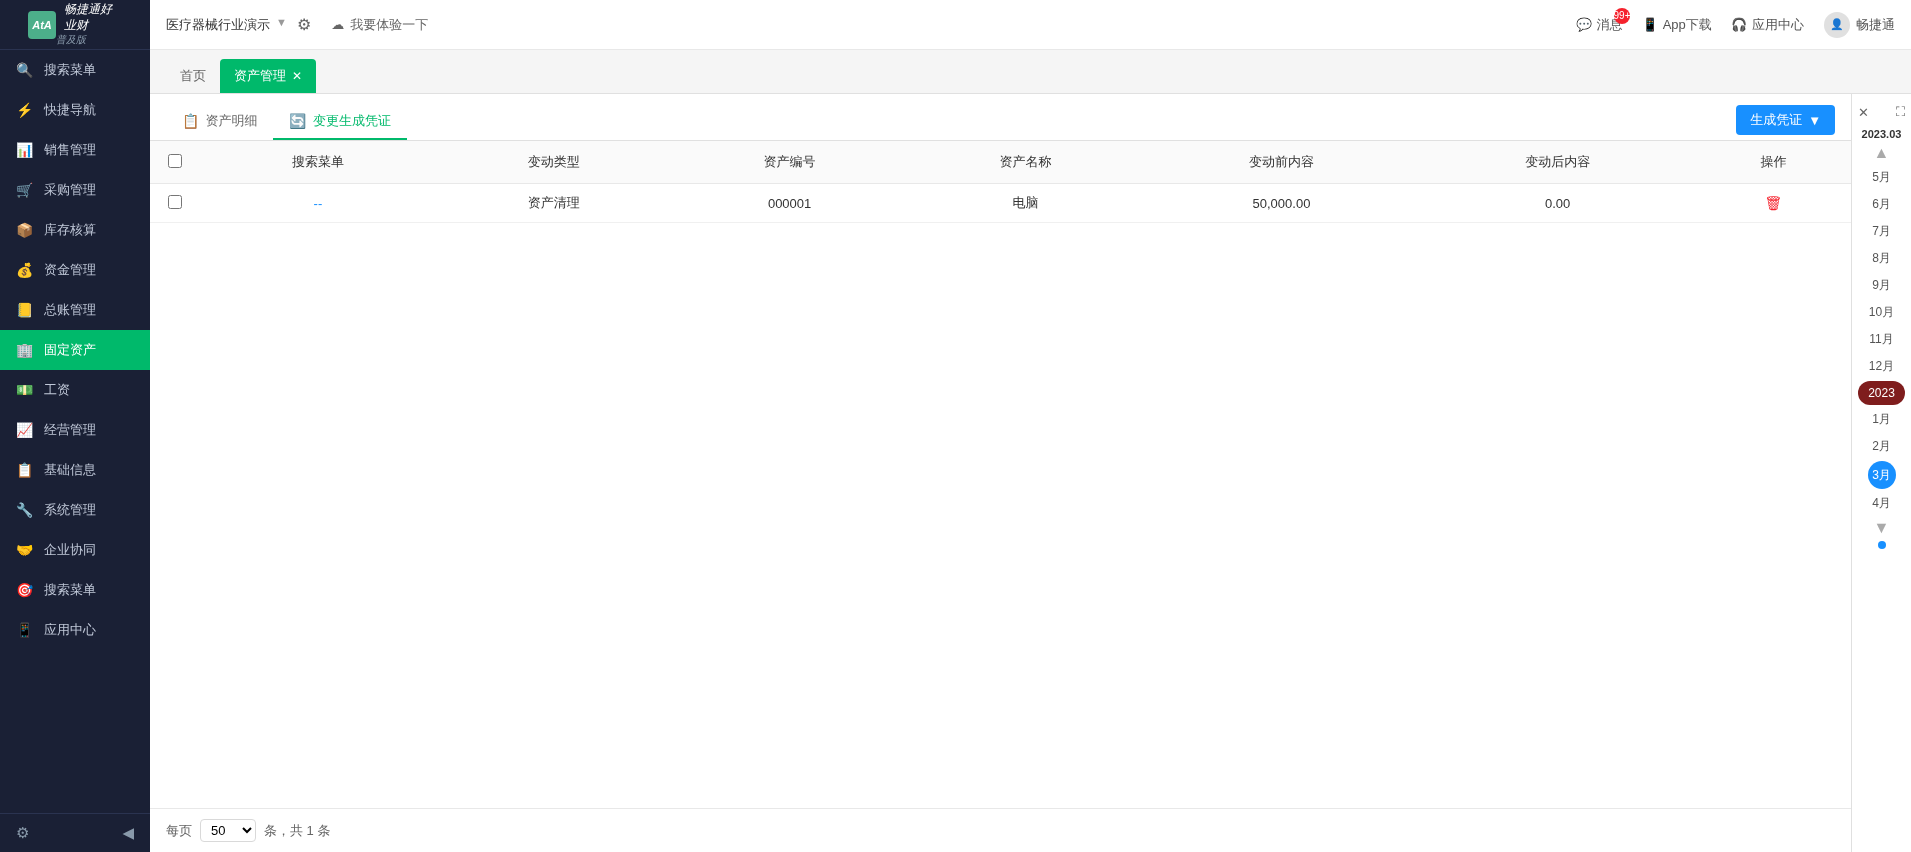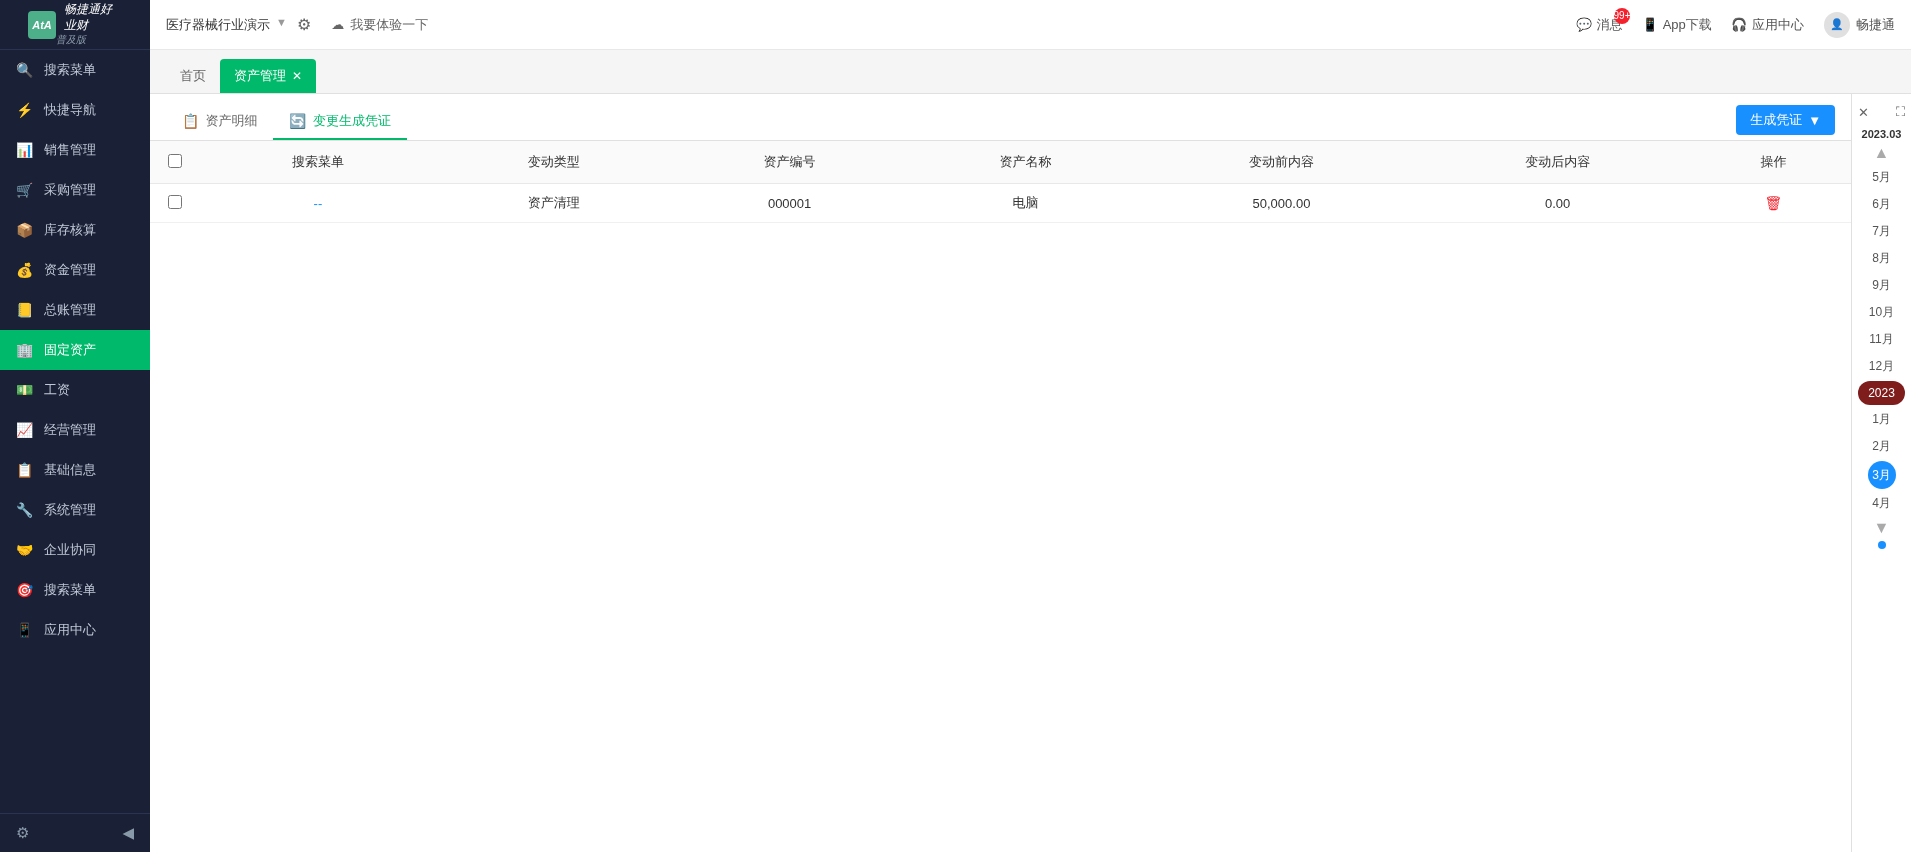--- a/index.html
+++ b/index.html
@@ -556,20 +556,30 @@
               <td>50,000.00</td>
               <td>0.00</td>
               <td>
                 <span class="delete-icon">🗑</span>
               </td>
             </tr>
           </tbody>
         </table>
       </div>
 
+      <div class="pagination">
+        <span>每页</span>
+        <select>
+          <option>50</option>
+          <option>10</option>
+          <option>20</option>
+          <option>100</option>
+        </select>
+        <span>条，共 1 条</span>
+      </div>
 
     </div>
 
     <div class="right-panel">
       <div class="right-panel-header">
         <span class="right-panel-close">✕</span>
         <span class="right-panel-expand">⛶</span>
       </div>
       <div class="year-label">2023.03</div>
       <div class="nav-arrow">▲</div>

